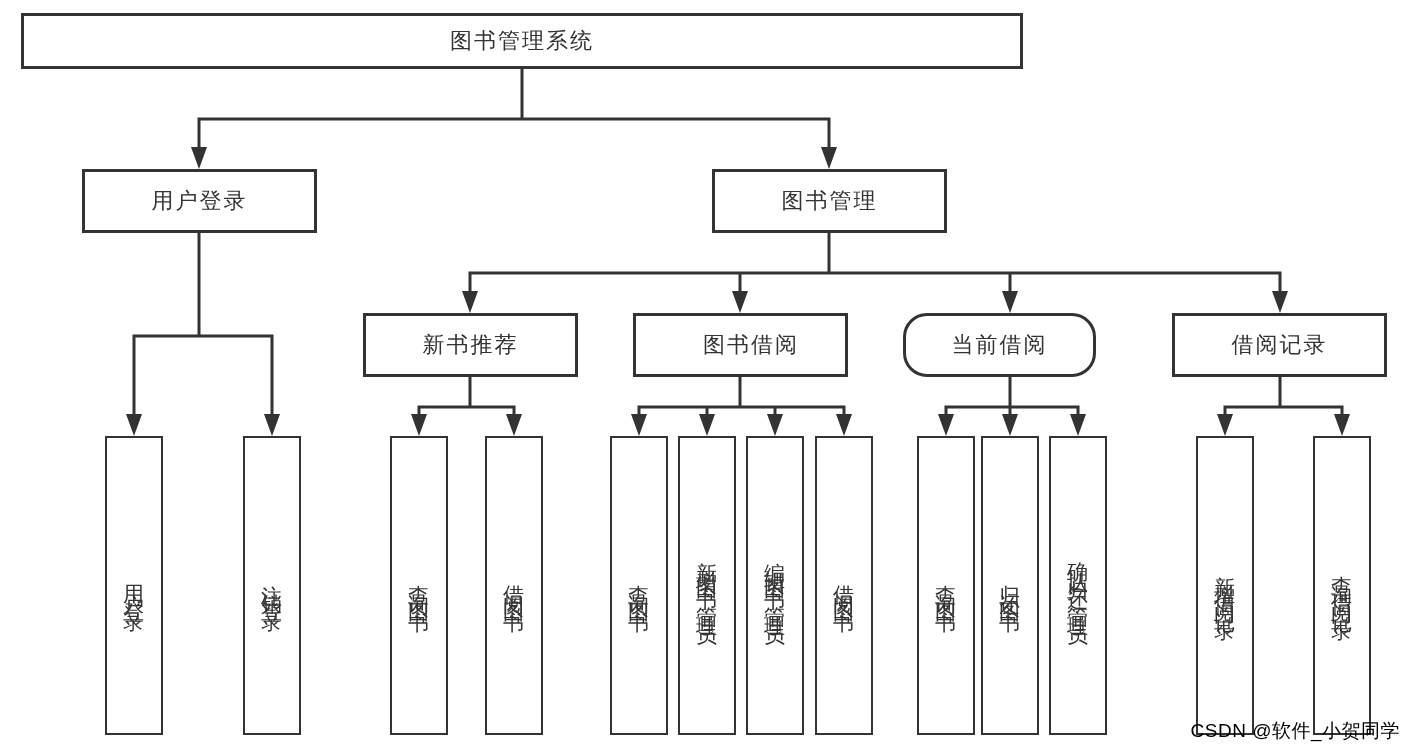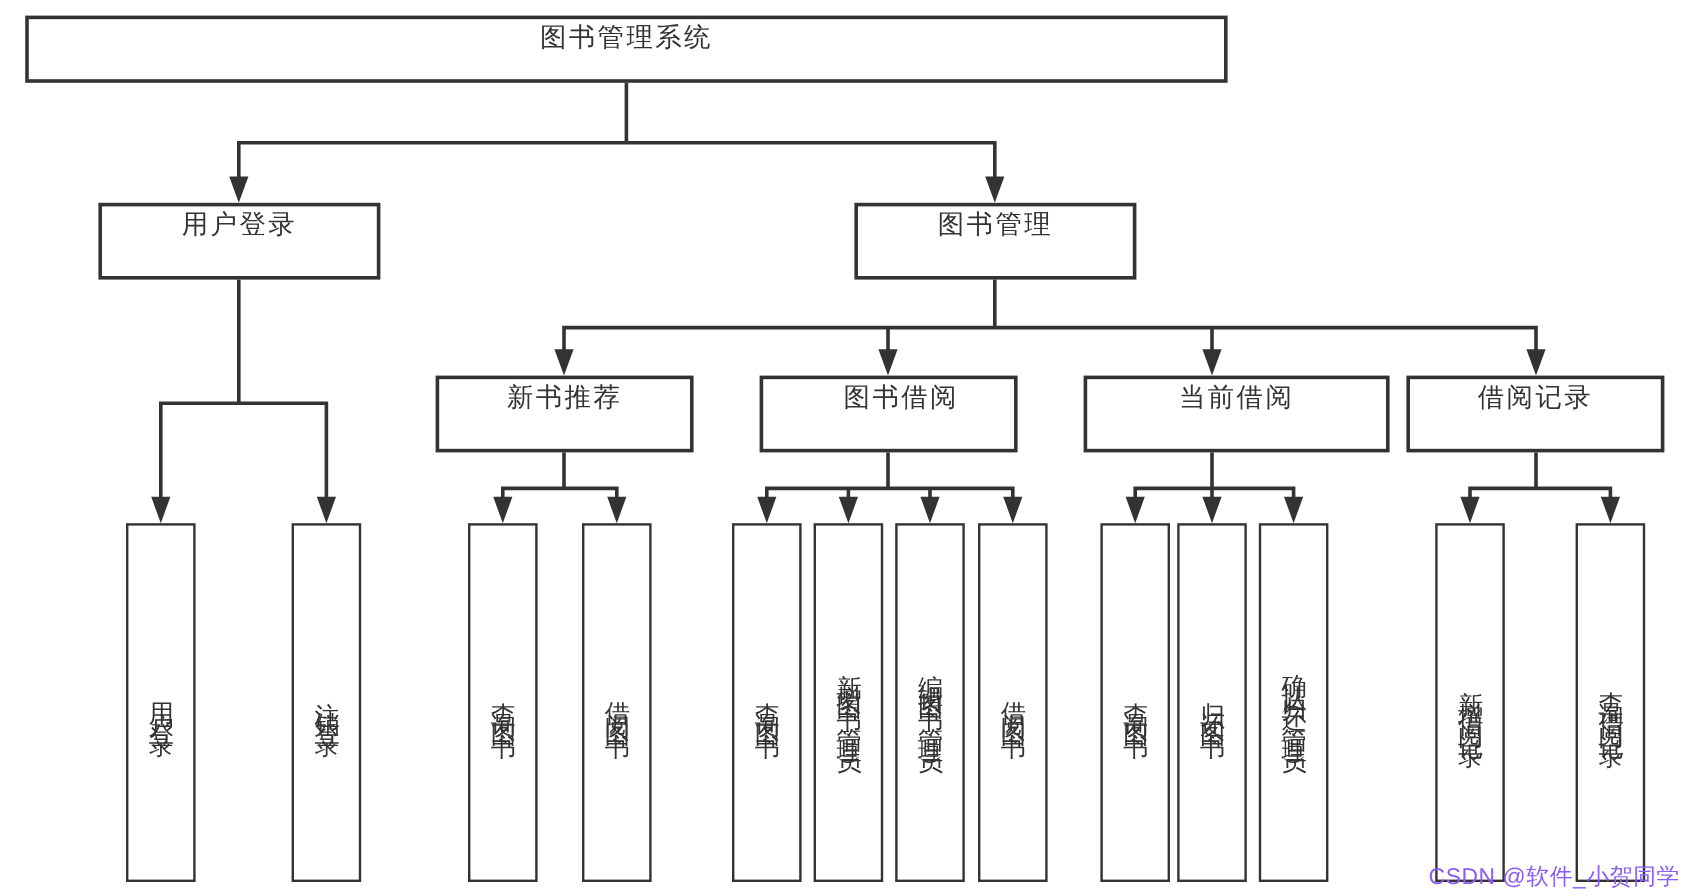--- a/index.html
+++ b/index.html
@@ -20,21 +20,21 @@
     left: 0;
     top: 0;
     pointer-events: none;
   }
   .hbox {
     position: absolute;
     box-sizing: border-box;
     border: 3px solid #333333;
     background: #ffffff;
     display: flex;
-    align-items: flex-start;
+    align-items: center;
     justify-content: center;
     font-size: 22px;
     letter-spacing: 2px;
     color: #333333;
     white-space: nowrap;
   }
   .leaf {
     position: absolute;
     box-sizing: border-box;
     top: 436px;
@@ -49,21 +49,21 @@
     font-size: 21px;
     letter-spacing: 9px;
     line-height: 1;
     color: #333333;
   }
   .watermark {
     position: absolute;
     right: 5px;
     bottom: 3px;
     font-size: 19px;
-    color: #8b5cf6;
+    color: #000000;
     letter-spacing: 0.5px;
     white-space: nowrap;
   }
 </style>
 </head>
 <body>
 
 <div id="canvas">
 
   <svg id="connectors" width="1405" height="747" viewBox="0 0 1405 747">
@@ -98,21 +98,21 @@
   <div class="hbox" style="left:712px; top:169px; width:235px; height:64px;">
     <span>图书管理</span>
   </div>
 
   <div class="hbox" style="left:363px; top:313px; width:215px; height:64px;">
     <span>新书推荐</span>
   </div>
   <div class="hbox" style="left:633px; top:313px; width:215px; height:64px;padding-left:21px;">
     <span>图书借阅</span>
   </div>
-  <div class="hbox" style="left:903px; top:313px; width:255px; height:64px;">
+  <div class="hbox" style="left:903px; top:313px; width:193px; height:64px;border-radius:24px;">
     <span>当前借阅</span>
   </div>
   <div class="hbox" style="left:1172px; top:313px; width:215px; height:64px;">
     <span>借阅记录</span>
   </div>
 
   <div class="leaf" style="left:105px;">用户登录</div>
   <div class="leaf" style="left:243px;">注销登录</div>
 
   <div class="leaf" style="left:390px;">查询图书</div>

